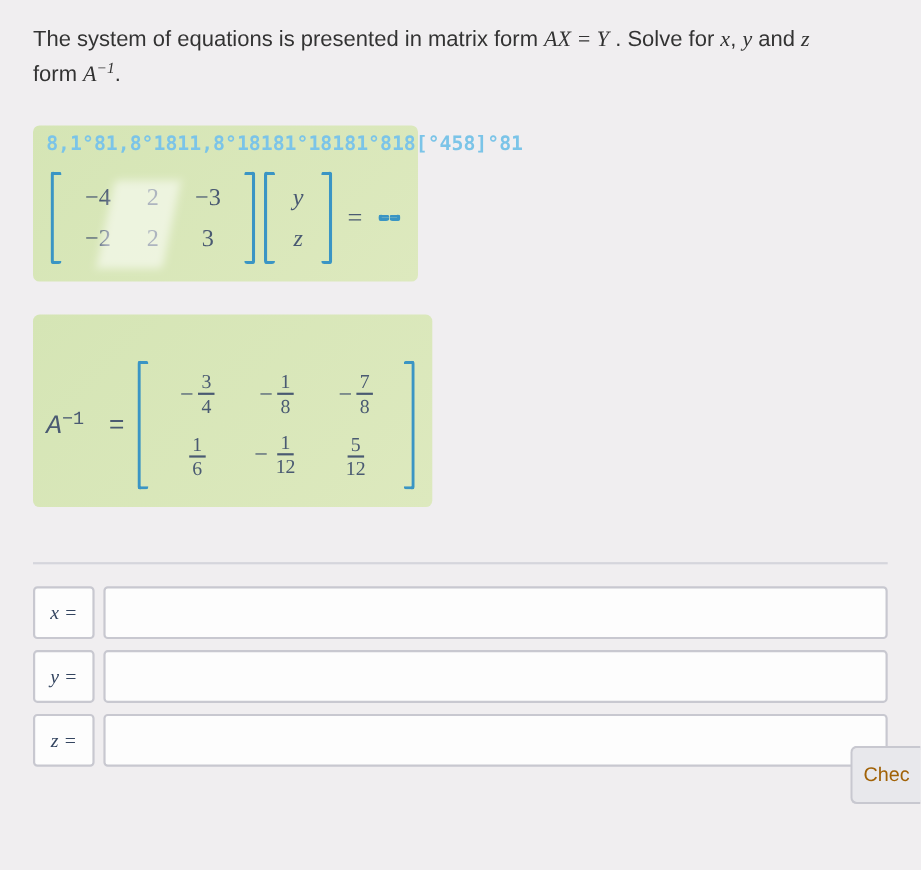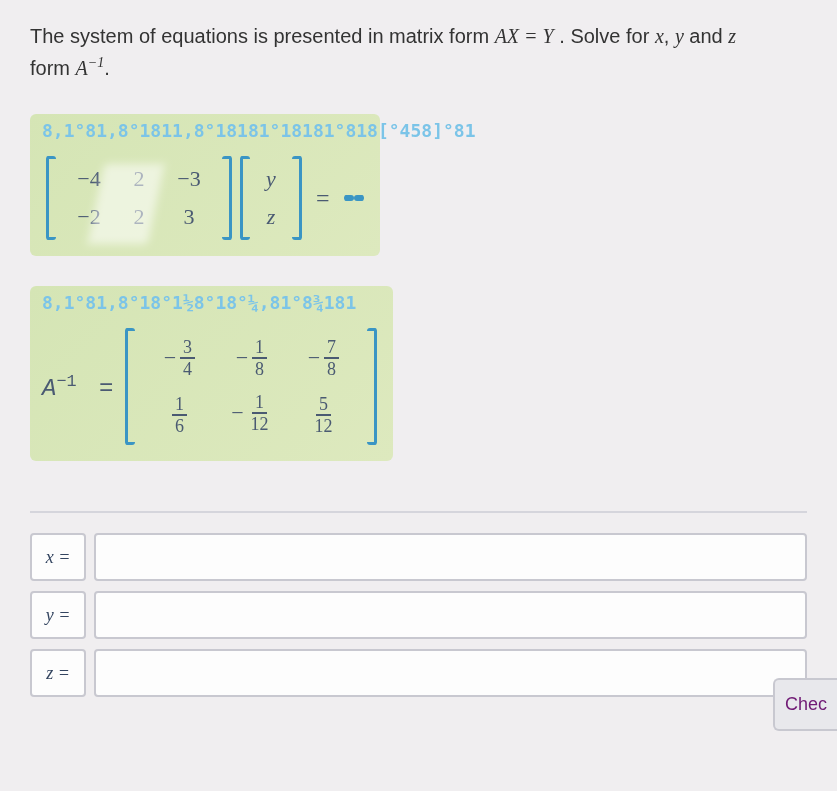--- a/index.html
+++ b/index.html
@@ -148,21 +148,21 @@
     }
     .check-btn {
       position: absolute;
       right: 0;
       bottom: 60px;
       background: #e8e8ec;
       border: 2px solid #c8c8d0;
       border-right: none;
       border-radius: 6px 0 0 6px;
       padding: 14px 10px;
-      color: #701a75;
+      color: #a16207;
       font-size: 18px;
       font-family: Arial, sans-serif;
       cursor: pointer;
     }
     .glare {
       position: absolute;
       top: 50px;
       left: 66px;
       width: 60px;
       height: 80px;
@@ -232,21 +232,20 @@
     <div class="matrix">
       <div class="bracket-left"></div>
       <div class="bracket-right"></div>
     </div>
   </div>
 </div>
 <br>
 
 
 <div class="equation-block">
-  <div class="watermark">8,1°81,8°18°1½8°18°¼,81°8¾181</div>
   <div class="matrix-row-wrap">
     <span class="ainv-label">
       <span>A</span><span class="sup" style="font-style:normal;">−1</span>
       <span style="font-style:normal;margin-left:8px;">=</span>
     </span>
     <div class="matrix">
       <div class="bracket-left"></div>
       <div class="matrix-body" id="ainv-body">
 
       <div class="mrow">

